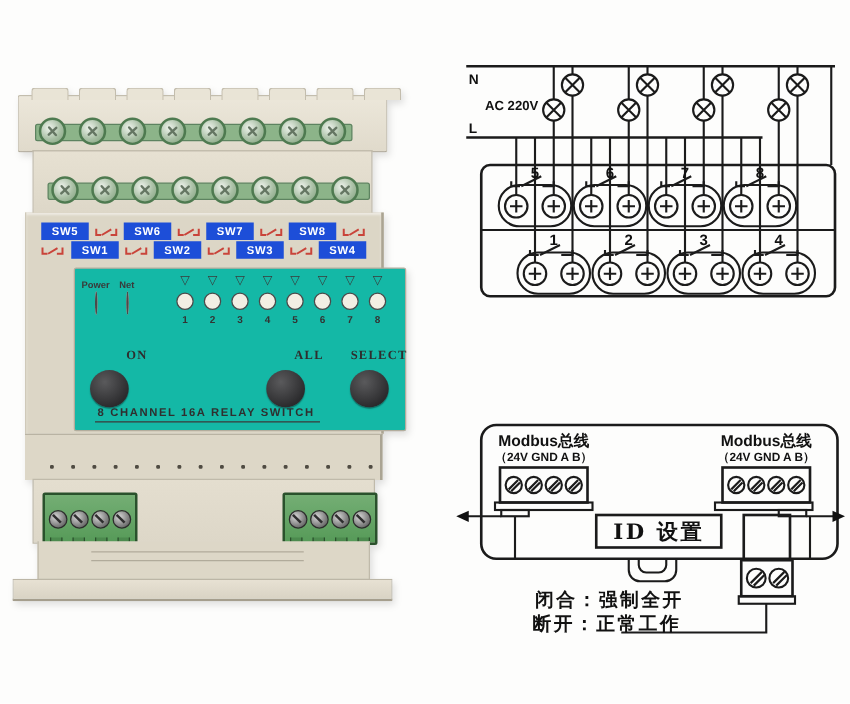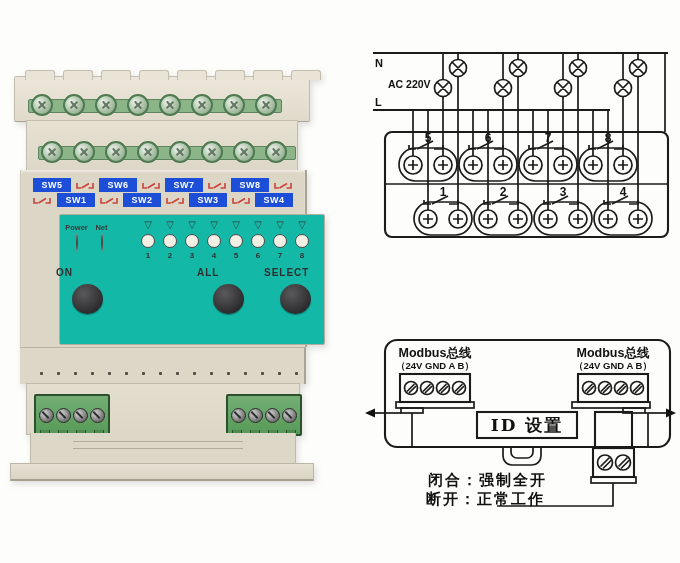--- a/index.html
+++ b/index.html
@@ -41,21 +41,21 @@
       border:1px solid #b3ad9d;border-radius:2px;margin-left:20px;}
   .pn{position:absolute;left:4px;top:8px;display:flex;}
   .pn .col{width:25px;text-align:center;}
   .pn .lab{font-size:7.5px;font-weight:bold;color:#3a3a3a;display:block;height:11px;}
   .ind{width:13px;height:13px;border-radius:50%;border:1.5px solid #4a4a4a;background:#f2efe4;margin:4px auto 0;}
   .ledrow{position:absolute;left:77px;top:4px;display:flex;}
   .ledg{width:22px;text-align:center;}
   .tri{display:block;font-size:10px;line-height:12px;color:#3a3a3a;}
   .led{display:block;width:12px;height:12px;border-radius:50%;border:1.5px solid #4a4a4a;background:#f2efe4;margin:3px auto 0;}
   .num{display:block;font-size:8px;font-weight:bold;color:#333;margin-top:3px;}
-  .btn{position:absolute;width:62px;text-align:left;top:52px;}
+  .btn{position:absolute;width:62px;text-align:right;top:64px;font-family:Liberation Serif, serif;}
   .btn .blab{font-size:10px;font-weight:bold;color:#2e2e2e;letter-spacing:1px;display:block;height:14px;}
   .bcirc{width:31px;height:30px;border-radius:50%;margin:3px auto 0;
          background:radial-gradient(circle at 38% 32%, #5a5a5c, #2b2b2d 72%);box-shadow:0 1px 1px rgba(0,0,0,.4);}
   .title{position:absolute;left:16px;top:110px;font-size:9px;font-weight:bold;color:#2f2f2f;
          letter-spacing:1.3px;border-bottom:1.6px solid #3a3a3a;padding:0 4px 2px 2px;}
   
   .vent{position:absolute;left:8px;top:277px;width:284px;height:36px;background:#ddd7c7;
         border-right:2px solid #aaa493;border-top:1px solid #b9b3a3;}
   .dots{position:absolute;left:20px;top:24px;display:flex;gap:14px;}
   .dot{width:3px;height:3px;background:#4f4b42;border-radius:1px;}
@@ -243,20 +243,21 @@
         </div>
         <div class="btn" style="left:204px;">
           <span class="blab">SELECT</span>
           <div class="bcirc"></div>
         </div>
         <div class="btn" style="left:137px;">
           <span class="blab">ALL</span>
           <div class="bcirc"></div>
         </div>
 
+        <div class="title">8 CHANNEL 16A RELAY SWITCH</div>
       </div>
     </div>
 
     <div class="vent">
       <div class="dots">
           <span class="dot"></span>
           <span class="dot"></span>
           <span class="dot"></span>
           <span class="dot"></span>
           <span class="dot"></span>

